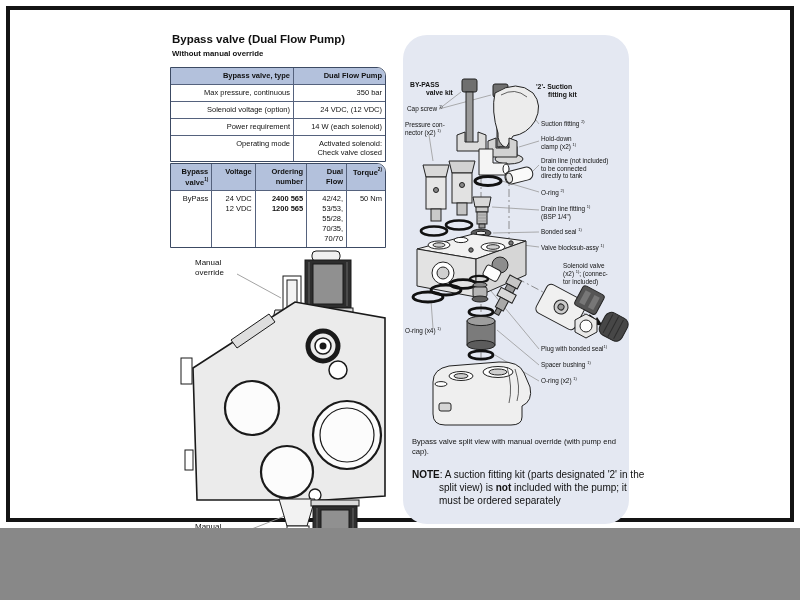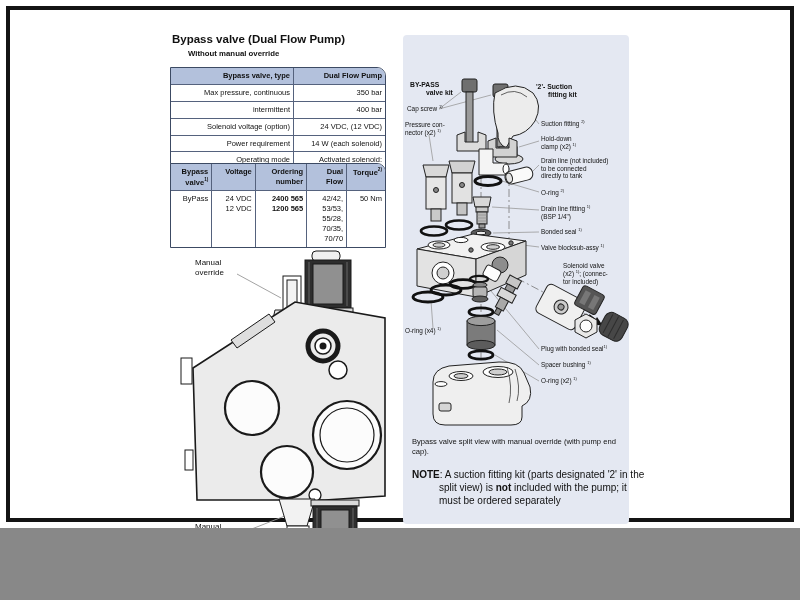--- a/index.html
+++ b/index.html
@@ -2,21 +2,21 @@
 <html><head>
 <meta charset="utf-8">
 <style>
   html,body{margin:0;padding:0;background:#888;}
   .page{position:relative;width:800px;height:528px;background:#fff;
         font-family:"Liberation Sans",sans-serif;color:#111;overflow:hidden;margin:0 auto;}
   .frame{position:absolute;inset:6px;border:4px solid #141414;pointer-events:none;}
 
   
   .doc-title{position:absolute;left:172px;top:33px;font-size:11.5px;font-weight:bold;}
-  .doc-subtitle{position:absolute;left:188px;top:49px;font-size:7.8px;font-weight:bold;}
+  .doc-subtitle{position:absolute;left:172px;top:49px;font-size:7.8px;font-weight:bold;}
 
   .tbl-wrap{position:absolute;border:1px solid #3c4a63;border-radius:0 9px 0 0;overflow:hidden;background:#fff;}
   .tbl-wrap table{border-collapse:separate;border-spacing:0;font-size:7.5px;line-height:1.32;width:100%;}
   .tbl-wrap th,.tbl-wrap td{padding:3px 3px;text-align:right;vertical-align:top;
         border-right:1px solid #55627d;border-bottom:1px solid #55627d;}
   .tbl-wrap th{background:#b3c1dc;font-weight:bold;}
   .tbl-wrap tr th:last-child,.tbl-wrap tr td:last-child{border-right:none;}
   .tbl-wrap tr:last-child td{border-bottom:none;}
   .pre{white-space:pre-line;}
   .bold{font-weight:bold;}
@@ -26,21 +26,21 @@
   #spec-table td:first-child,#spec-table th:first-child{width:116px;}
   #order-table{left:170px;top:163px;width:214px;}
 
   
   .pump-fig{position:absolute;left:175px;top:250px;width:215px;height:330px;}
   .pump-fig svg{position:absolute;left:0;top:0;}
   .pump-label{position:absolute;font-size:8px;line-height:1.2;color:#111;white-space:nowrap;}
 
   
   .panel{position:absolute;left:403px;top:35px;width:226px;height:489px;
-         background:#e4e8f2;border-radius:4px;}
+         background:#e4e8f2;border-radius:24px;}
   .panel svg{position:absolute;left:0;top:0;}
   .plabel{position:absolute;font-size:6.4px;line-height:1.2;color:#111;white-space:nowrap;}
   .plabel.bold{font-weight:bold;font-size:6.8px;}
   .panel-caption{position:absolute;left:9px;top:402px;width:208px;font-size:7.6px;line-height:1.3;}
   .panel-note{position:absolute;left:9px;top:433px;width:212px;font-size:10px;line-height:1.3;
               padding-left:27px;text-indent:-27px;}
 </style>
 </head>
 <body>
 
@@ -55,24 +55,20 @@
       <thead>
           <tr>
         <th>Bypass valve, type</th>
         <th>Dual Flow Pump</th>
       </tr>
         </thead>
       <tbody>
           <tr>
             <td class="pre">Max pressure, continuous</td>
             <td class="pre">350 bar</td>
-          </tr>
-          <tr>
-            <td class="pre">intermittent</td>
-            <td class="pre">400 bar</td>
           </tr>
           <tr>
             <td class="pre">Solenoid voltage (option)</td>
             <td class="pre">24 VDC, (12 VDC)</td>
           </tr>
           <tr>
             <td class="pre">Power requirement</td>
             <td class="pre">14 W (each solenoid)</td>
           </tr>
           <tr>

